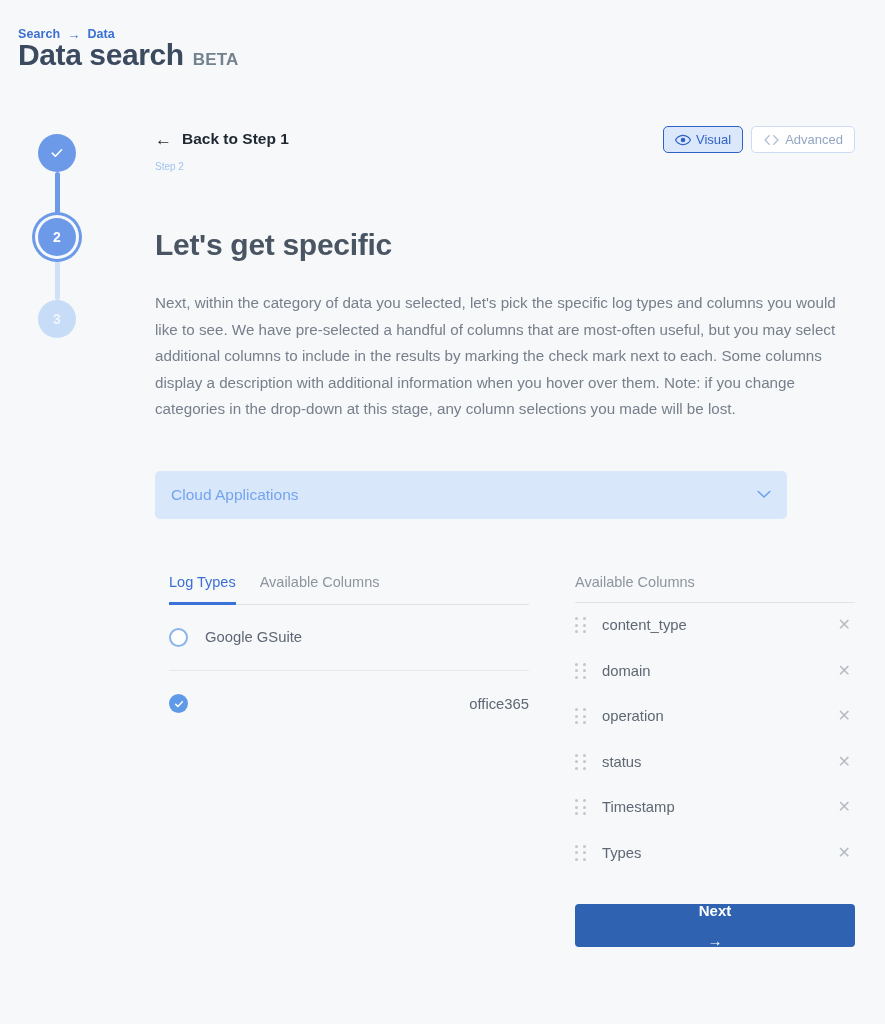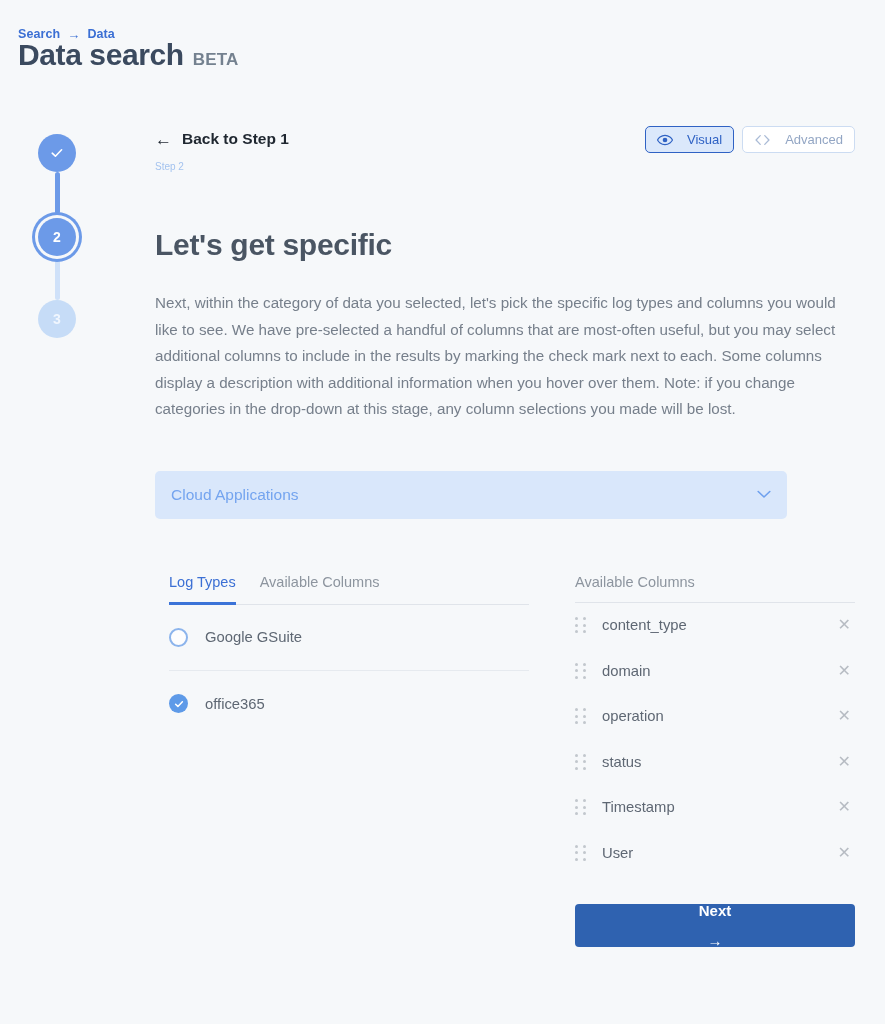--- a/index.html
+++ b/index.html
@@ -94,21 +94,21 @@
   .mode-toggle {
     position: absolute;
     right: 30px;
     top: 126px;
     display: flex;
     gap: 8px;
   }
   .mode-btn {
     display: flex;
     align-items: center;
-    gap: 14px;
+    gap: 5px;
     height: 27px;
     padding: 0 11px;
     border-radius: 5px;
     font-size: 13px;
     cursor: pointer;
     background: #fff;
     border: 1.5px solid #ccdcf2;
     color: #93a6c4;
     white-space: nowrap;
   }
@@ -206,21 +206,21 @@
   }
 
   .logtype-row {
     display: flex;
     align-items: center;
     gap: 17px;
     height: 66px;
     border-bottom: 1px solid #e6eaef;
     cursor: pointer;
   }
-  .logtype-row:last-child { border-bottom: none; }
+  .logtype-row:last-child { border-bottom: none; justify-content: space-between; }
   .logtype-label {
     font-size: 14.8px;
     color: #5e6773;
   }
   .radio {
     width: 19px;
     height: 19px;
     border-radius: 50%;
     flex: 0 0 19px;
     display: flex;
@@ -444,21 +444,21 @@
       </div>
       <div class="sel-row">
         <span class="drag-handle">
             <i></i>
             <i></i>
             <i></i>
             <i></i>
             <i></i>
             <i></i>
           </span>
-        <span class="sel-name">User</span>
+        <span class="sel-name">Types</span>
         <span class="remove-x">✕</span>
       </div>
 
       <button class="next-btn">
         <span>Next</span>
         <span>→</span>
       </button>
     </div>
 
   </div>

